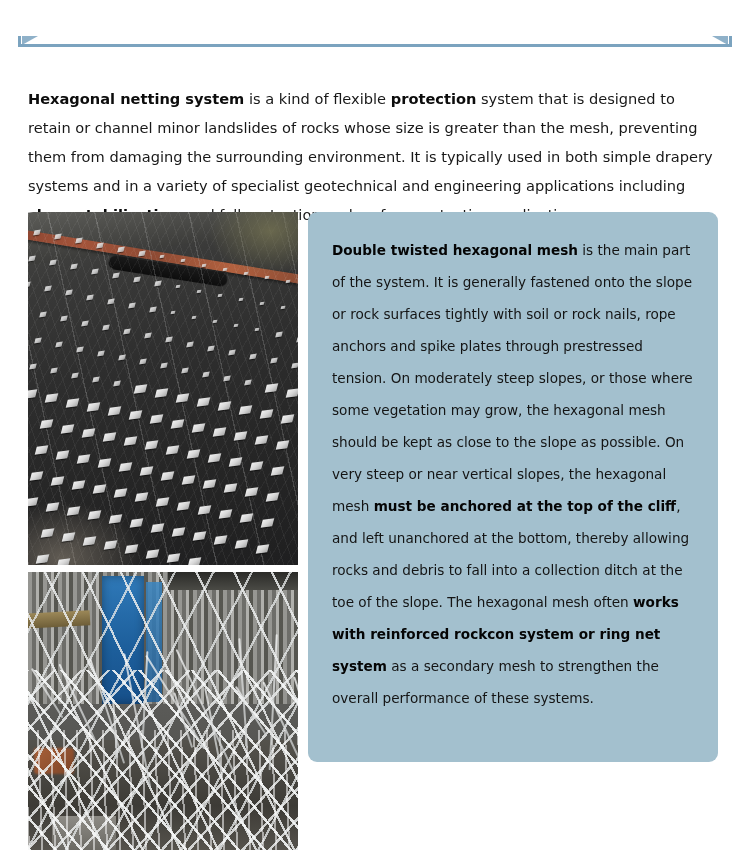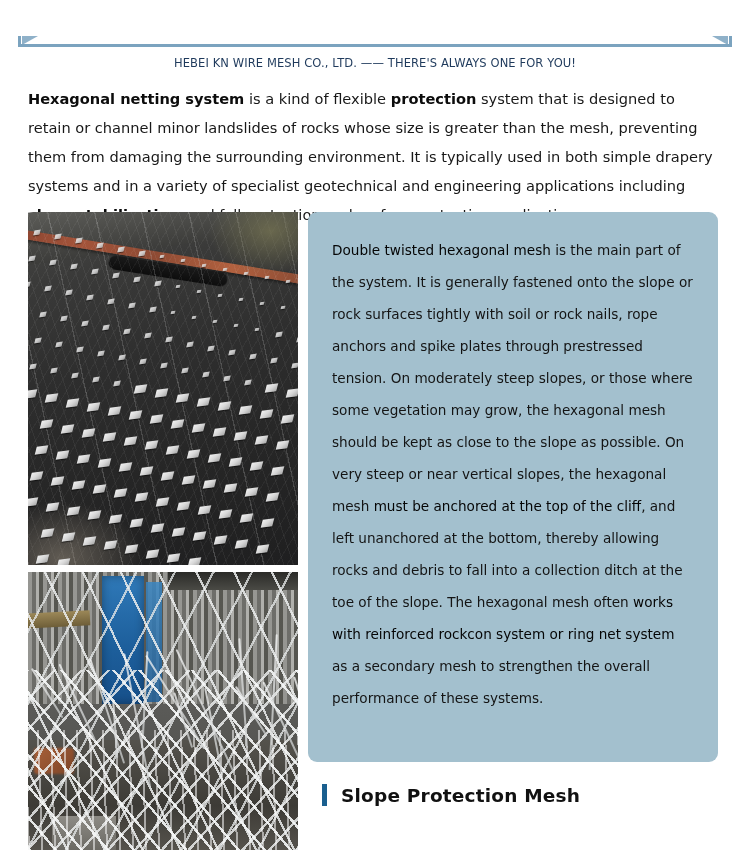--- a/index.html
+++ b/index.html
@@ -269,21 +269,21 @@
     background: #a3c0ce;
     border-radius: 9px;
     padding: 22px 24px 18px 24px;
   }
   .info-text {
     font-size: 13.6px;
     line-height: 32px;
     color: #141414;
     font-family: "DejaVu Sans", sans-serif;
   }
-  .info-text b { font-weight: normal; color: #050505; }
+  .info-text b { font-weight: bold; color: #050505; }
 
   
   .caption {
     position: absolute;
     left: 322px;
     top: 572px;
     display: flex;
     align-items: center;
     gap: 14px;
   }
@@ -307,21 +307,20 @@
 <div class="header">
 
   <div class="rule-wrap">
     <div class="rule-line"></div>
     <div class="rule-cap-left"></div>
     <div class="rule-tri-left"></div>
     <div class="rule-cap-right"></div>
     <div class="rule-tri-right"></div>
   </div>
 
-  <div class="header-sub">HEBEI KN WIRE MESH CO., LTD. —— THERE'S ALWAYS ONE FOR YOU!</div>
 </div>
 
 <div class="intro"><b>Hexagonal netting system</b><span> is a kind of flexible </span><b>protection</b><span> system that is designed to retain or channel minor landslides of rocks whose size is greater than the mesh,  preventing them from damaging  the  surrounding environment.  It is typically used in  both simple drapery systems and in a variety of specialist geotechnical and engineering applications including </span><b>slope stabilization</b><span>, rockfall protection and surface protection applications.</span></div>
 
 <div class="content">
 
   <div class="photo photo-top">
     <div class="ph1-bg"></div>
     <div class="ph1-sky"></div>
     <div class="ph1-ridge"></div>
@@ -514,18 +513,14 @@
         <div class="ph2-strand" style="left: 194px; top: 138px; width: 58px; height: 2.4px; transform: rotate(58deg); opacity: 0.75;"></div>
         <div class="ph2-strand" style="left: 211px; top: 147px; width: 84px; height: 2.4px; transform: rotate(65deg); opacity: 0.75;"></div>
         <div class="ph2-strand" style="left: 228px; top: 156px; width: 110px; height: 2.4px; transform: rotate(72deg); opacity: 0.75;"></div>
       </div>
   </div>
 
   <div class="info-panel">
     <div class="info-text"><b>Double twisted hexagonal mesh</b><span> is the main part of the system. It is generally fastened onto the slope or rock surfaces tightly with soil or rock nails, rope anchors and spike plates through prestressed tension. On moderately steep slopes, or those where some vegetation may grow, the hexagonal mesh should be kept as close to the slope as possible. On very steep or near vertical slopes, the hexagonal mesh </span><b>must be anchored at the top of the cliff</b><span>, and left unanchored at the bottom, thereby allowing rocks and debris to fall into a collection ditch at the toe of the slope. The hexagonal mesh often </span><b>works with reinforced rockcon system or ring net system</b><span> as a secondary mesh to strengthen the overall performance of these systems.</span></div>
   </div>
 
-  <div class="caption">
-    <div class="caption-bar"></div>
-    <div class="caption-text">Slope Protection Mesh</div>
-  </div>
 
 </div>
 
 </body></html>

